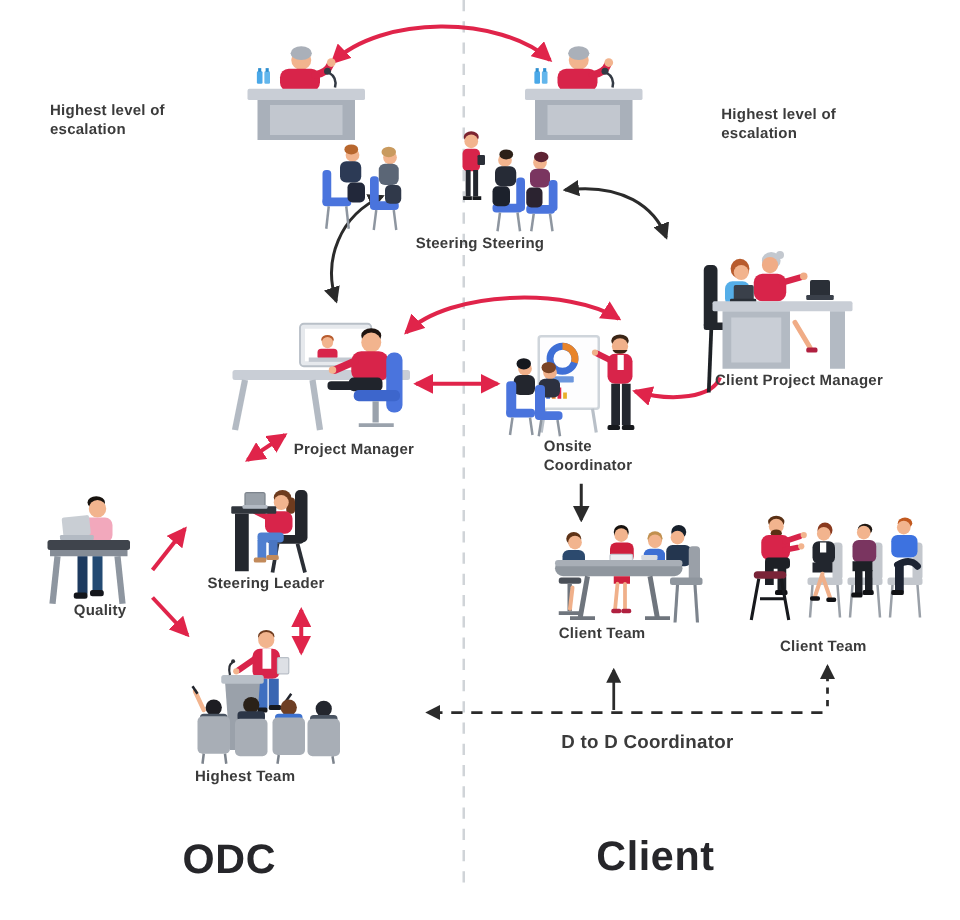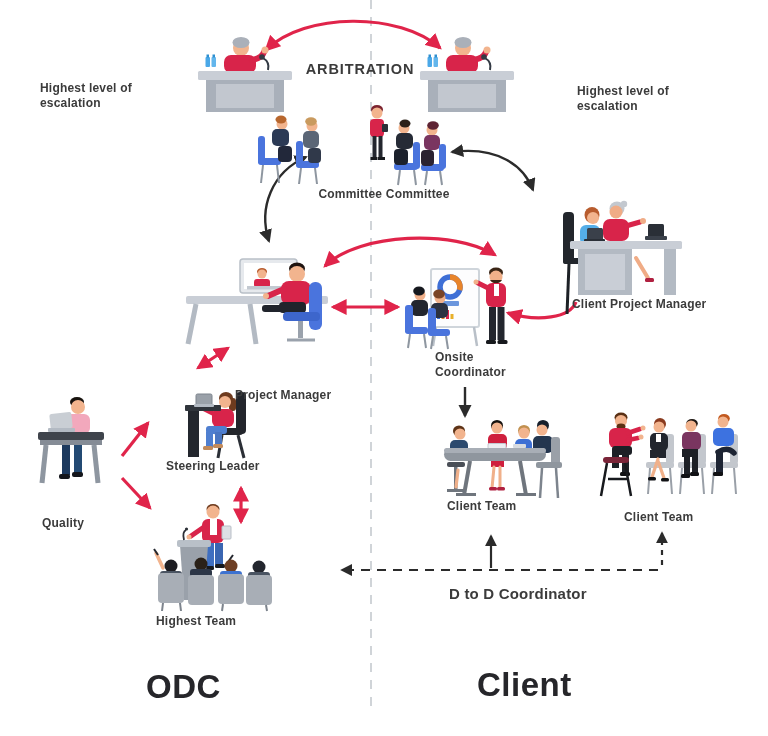--- a/index.html
+++ b/index.html
@@ -10,23 +10,23 @@
   #overlay{position:absolute;left:0;top:0;width:768px;height:736px;}
   .lbl{
     position:absolute;color:#3b3b3b;font-size:12px;font-weight:600;
     line-height:1.28;white-space:pre-line;letter-spacing:.2px;
   }
   #lbl-esc-left{left:40px;top:81px;width:160px;}
   #lbl-arbitration{left:280px;top:60px;width:160px;text-align:center;font-size:14.5px;letter-spacing:.9px;}
   #lbl-esc-right{left:577px;top:84px;width:160px;}
   #lbl-steering{left:294px;top:187px;width:180px;text-align:center;}
   #lbl-client-pm{left:572px;top:297px;}
-  #lbl-pm{left:235px;top:352px;margin-top:36px;}
+  #lbl-pm{left:235px;top:352px;}
   #lbl-onsite-coord{left:435px;top:350px;}
-  #lbl-quality{left:42px;top:481px;margin-top:35px;}
+  #lbl-quality{left:59px;top:481px;}
   #lbl-project-leader{left:166px;top:459px;}
   #lbl-offshore{left:156px;top:614px;}
   #lbl-onsite-team{left:447px;top:499px;}
   #lbl-client-team{left:624px;top:498px;margin-top:12px;}
   #lbl-d2d{left:449px;top:584px;font-size:15px;}
   .zone-title{
     position:absolute;font-size:33px;font-weight:700;color:#26262a;letter-spacing:.5px;
   }
   #lbl-odc{left:146px;top:668px;}
   #lbl-client{left:477px;top:666px;}
@@ -372,24 +372,23 @@
       <circle cx="723" cy="422" r="5.5" fill="#f2b48e"></circle>
       <rect x="713" y="428" width="21" height="18" rx="5" fill="#3d72e0"></rect>
       <path d="M718 452 Q728 446 734 453" stroke="#1d2433" stroke-width="5.5" fill="none" stroke-linecap="round"></path>
       <rect x="716" y="450" width="7" height="24" fill="#1d2433"></rect>
       <rect x="713" y="472" width="10" height="4" rx="1.5" fill="#101114"></rect>
     </g>
   </svg>
 
   <div class="lbl" id="lbl-esc-left">Highest level of
 escalation</div>
-  <div class="lbl" id="lbl-arbitration">ARBITRATION</div>
   <div class="lbl" id="lbl-esc-right">Highest level of
 escalation</div>
-  <div class="lbl" id="lbl-steering">Committee Committee</div>
+  <div class="lbl" id="lbl-steering">Steering Steering</div>
   <div class="lbl" id="lbl-client-pm">Client Project Manager</div>
   <div class="lbl" id="lbl-pm">Project Manager</div>
   <div class="lbl" id="lbl-onsite-coord">Onsite
 Coordinator</div>
   <div class="lbl" id="lbl-quality">Quality</div>
   <div class="lbl" id="lbl-project-leader">Steering Leader</div>
   <div class="lbl" id="lbl-offshore">Highest Team</div>
   <div class="lbl" id="lbl-onsite-team">Client Team</div>
   <div class="lbl" id="lbl-client-team">Client Team</div>
   <div class="lbl" id="lbl-d2d">D to D Coordinator</div>

